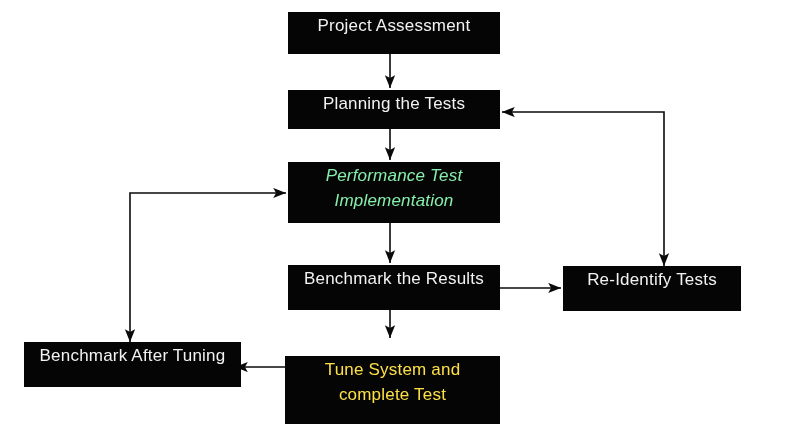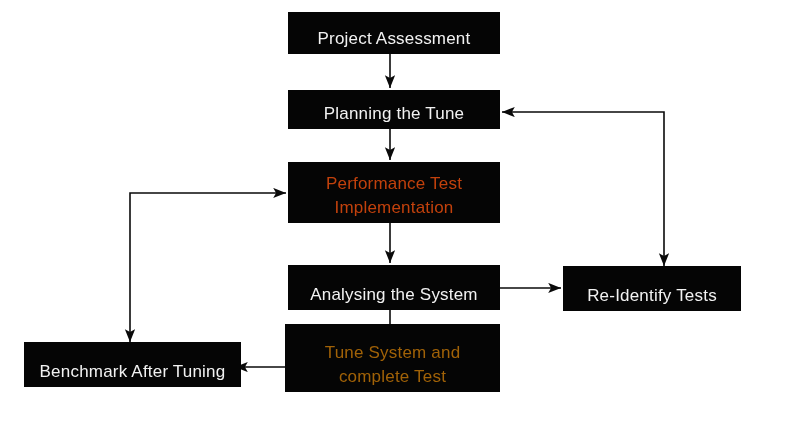--- a/index.html
+++ b/index.html
@@ -13,21 +13,21 @@
     height: 426px;
     background: #ffffff;
     overflow: hidden;
     font-family: "Liberation Sans", sans-serif;
   }
   .node {
     position: absolute;
     background: #050505;
     color: #f2f2f2;
     display: flex;
-    align-items: flex-end;
+    align-items: flex-start;
     justify-content: center;
     text-align: center;
     font-size: 17px;
     line-height: 1.45;
     letter-spacing: 0.2px;
     box-sizing: border-box;
     padding: 2px 6px;
     white-space: pre-line;
   }
   #edges {
@@ -65,23 +65,23 @@
         <path class="edge-path" d="M 390 310 L 390 338" stroke="#0a0a0a" marker-end="url(#arrowEnd)"></path>
         <path class="edge-path" d="M 500 288 L 561 288" stroke="#0a0a0a" marker-end="url(#arrowEnd)"></path>
         <path class="edge-path" d="M 664 266 L 664 112 L 502 112" stroke="#0a0a0a" marker-end="url(#arrowEnd)" marker-start="url(#arrowStart)"></path>
         <path class="edge-path" d="M 285 367 L 235 367" stroke="#0a0a0a" marker-end="url(#arrowEnd)"></path>
         <path class="edge-path" d="M 130 342 L 130 193 L 286 193" stroke="#0a0a0a" marker-end="url(#arrowEnd)" marker-start="url(#arrowStart)"></path>
       </g>
   </svg>
 
   <div id="node-layer">
       <div class="node" style="left: 288px; top: 12px; width: 212px; height: 42px; background: rgb(5, 5, 5); color: rgb(242, 242, 242);"><span>Project Assessment</span></div>
-      <div class="node" style="left: 288px; top: 90px; width: 212px; height: 39px; background: rgb(5, 5, 5); color: rgb(242, 242, 242);"><span>Planning the Tune</span></div>
-      <div class="node" style="left: 288px; top: 162px; width: 212px; height: 61px; background: rgb(5, 5, 5); color: #c2410c;"><span>Performance Test
+      <div class="node" style="left: 288px; top: 90px; width: 212px; height: 39px; background: rgb(5, 5, 5); color: rgb(242, 242, 242);"><span>Planning the Tests</span></div>
+      <div class="node" style="left: 288px; top: 162px; width: 212px; height: 61px; background: rgb(5, 5, 5); color: #86efac; font-style: italic;"><span>Performance Test
 Implementation</span></div>
-      <div class="node" style="left: 288px; top: 265px; width: 212px; height: 45px; background: rgb(5, 5, 5); color: rgb(242, 242, 242);"><span>Analysing the System</span></div>
+      <div class="node" style="left: 288px; top: 265px; width: 212px; height: 45px; background: rgb(5, 5, 5); color: rgb(242, 242, 242);"><span>Benchmark the Results</span></div>
       <div class="node" style="left: 563px; top: 266px; width: 178px; height: 45px; background: rgb(5, 5, 5); color: rgb(242, 242, 242);"><span>Re-Identify Tests</span></div>
-      <div class="node" style="left: 285px; top: 324px; width: 215px; height: 68px; background: rgb(5, 5, 5); color: #a16207;"><span>Tune System and
+      <div class="node" style="left: 285px; top: 356px; width: 215px; height: 68px; background: rgb(5, 5, 5); color: #fde047;"><span>Tune System and
 complete Test</span></div>
       <div class="node" style="left: 24px; top: 342px; width: 217px; height: 45px; background: rgb(5, 5, 5); color: rgb(242, 242, 242);"><span>Benchmark After Tuning</span></div>
     </div>
 
 </div>
 
 </body></html>

